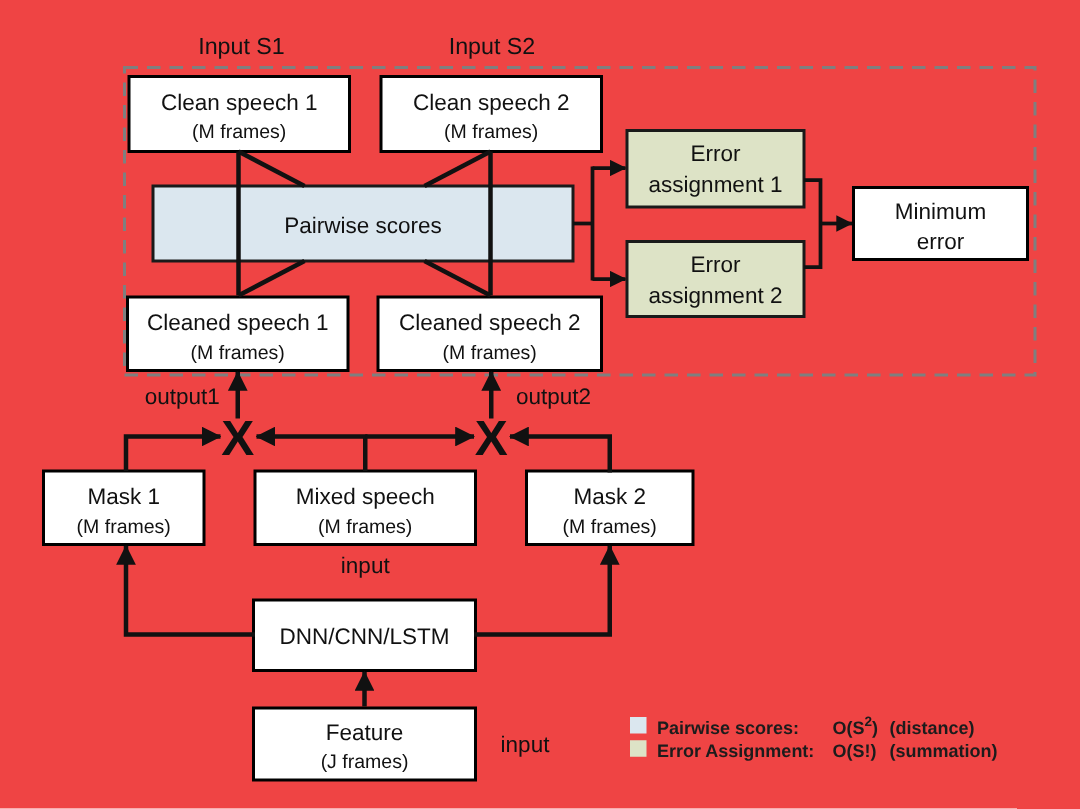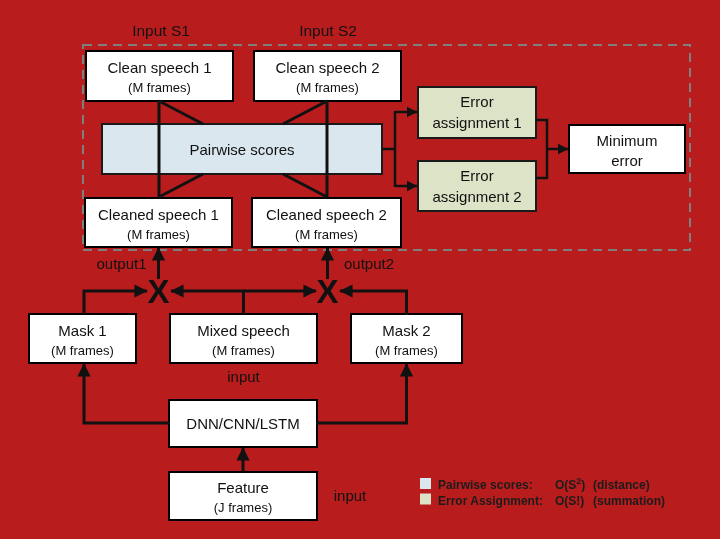--- a/index.html
+++ b/index.html
@@ -1,16 +1,16 @@
 <!DOCTYPE html>
 <html><head>
 <meta charset="utf-8">
 <style>
   html,body{margin:0;padding:0;background:#fff;}
-  .stage{position:relative;width:720px;height:539px;background:#b91c1c;overflow:hidden;}
+  .stage{position:relative;width:720px;height:539px;background:#ef4444;overflow:hidden;}
   svg{font-family:"Liberation Sans", sans-serif;}
   .box{fill:#ffffff;stroke:#000000;stroke-width:2;}
   .cbox{stroke:#1a1a1a;stroke-width:2;}
   .t1{font-size:15px;fill:#111;text-anchor:middle;}
   .t2{font-size:13px;fill:#111;text-anchor:middle;}
   .cap{font-size:15.5px;fill:#111;text-anchor:middle;}
   .side{font-size:15px;fill:#111;text-anchor:middle;}
   .xsym{font-size:33px;font-weight:700;fill:#111;text-anchor:middle;}
   .ln{stroke:#111;stroke-width:3;fill:none;}
   .ln2{stroke:#111;stroke-width:2.5;fill:none;}

